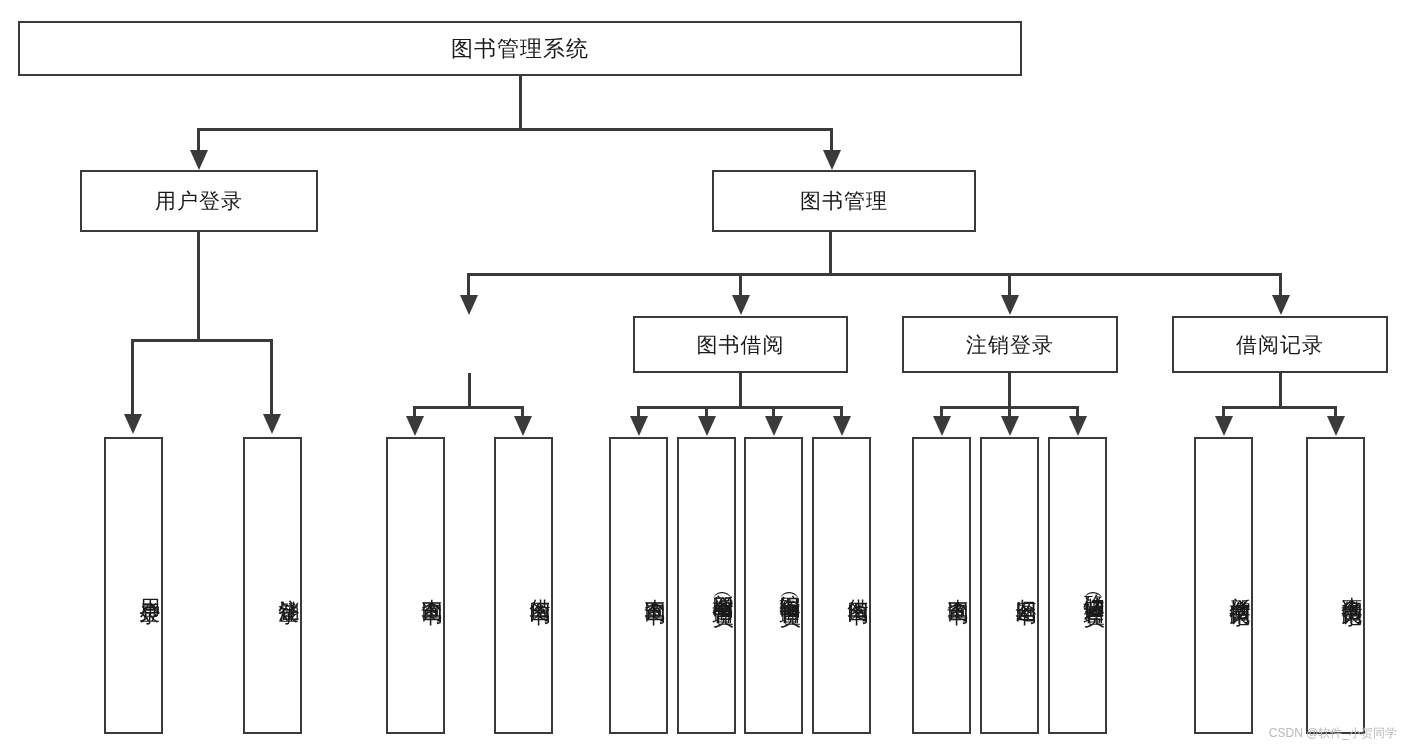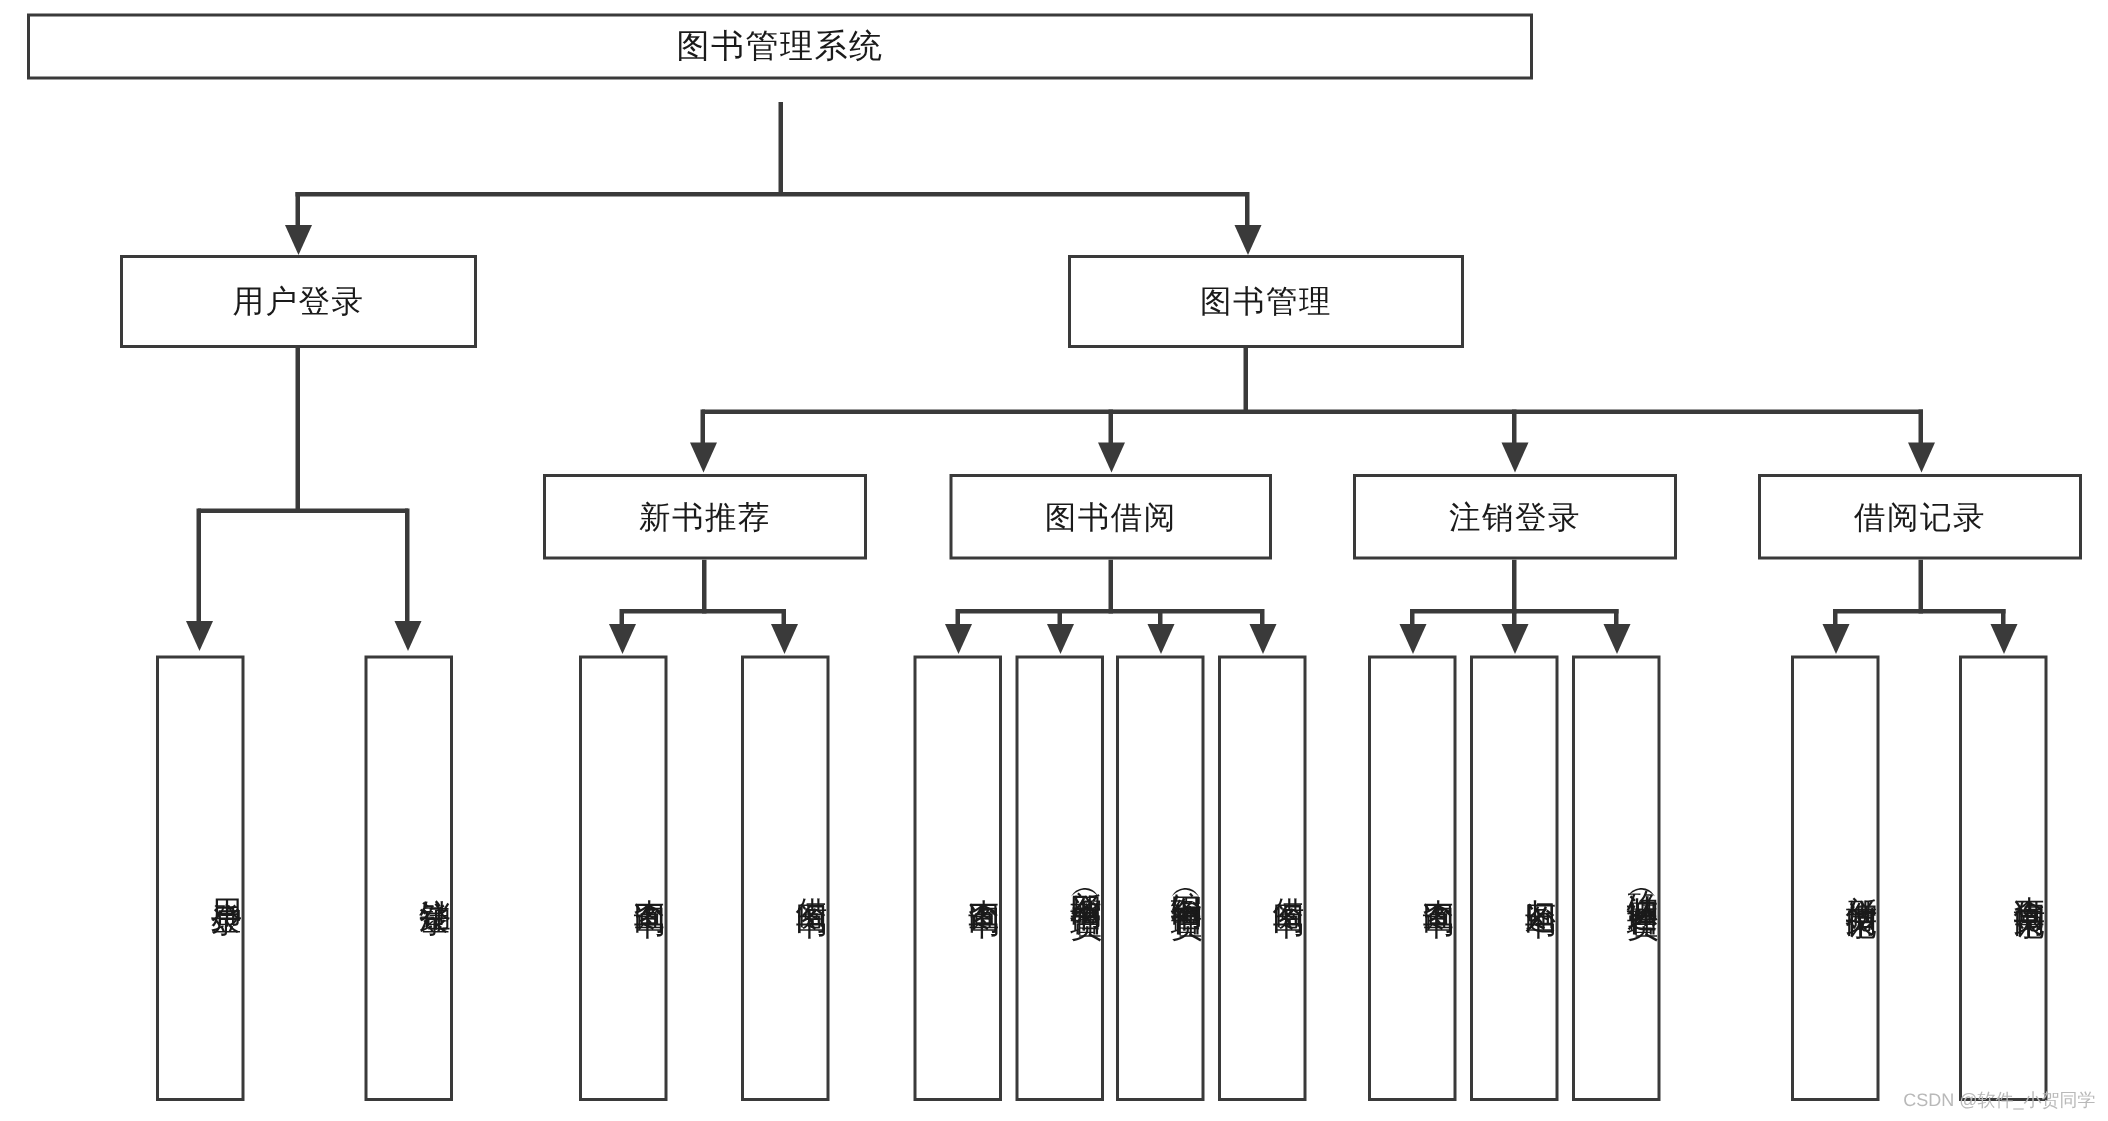--- a/index.html
+++ b/index.html
@@ -75,21 +75,21 @@
     white-space: nowrap;
     z-index: 20;
     pointer-events: none;
   }
 </style>
 </head>
 <body>
 
 <div id="diagram">
 
-  <div class="node node-h root-node" style="left:18px; top:9px; width:1004px; height:44px;">
+  <div class="node node-h root-node" style="left:18px; top:21px; width:1004px; height:55px;">
     <span>图书管理系统</span>
   </div>
 
   <div class="conn conn-v" style="left:519px; top:68px; height:62px;"></div>
 
   <div class="conn conn-h" style="left:197px; top:128px; width:635px;"></div>
 
   <div class="conn conn-v" style="left:197px; top:128px; height:26px;"></div>
   <div class="arrow" style="left:190px; top:150px;"></div>
   <div class="conn conn-v" style="left:830px; top:128px; height:26px;"></div>
@@ -113,23 +113,20 @@
   <div class="conn conn-h" style="left:468px; top:273px; width:814px;"></div>
   <div class="conn conn-v" style="left:467px; top:273px; height:26px;"></div>
   <div class="arrow" style="left:460px; top:295px;"></div>
   <div class="conn conn-v" style="left:739px; top:273px; height:26px;"></div>
   <div class="arrow" style="left:732px; top:295px;"></div>
   <div class="conn conn-v" style="left:1008px; top:273px; height:26px;"></div>
   <div class="arrow" style="left:1001px; top:295px;"></div>
   <div class="conn conn-v" style="left:1279px; top:273px; height:26px;"></div>
   <div class="arrow" style="left:1272px; top:295px;"></div>
 
-  <div class="node node-h" style="left:362px; top:316px; width:216px; height:57px;">
-    <span>新书推荐</span>
-  </div>
   <div class="node node-h" style="left:633px; top:316px; width:215px; height:57px;">
     <span>图书借阅</span>
   </div>
   <div class="node node-h" style="left:902px; top:316px; width:216px; height:57px;">
     <span>注销登录</span>
   </div>
   <div class="node node-h" style="left:1172px; top:316px; width:216px; height:57px;">
     <span>借阅记录</span>
   </div>
 

